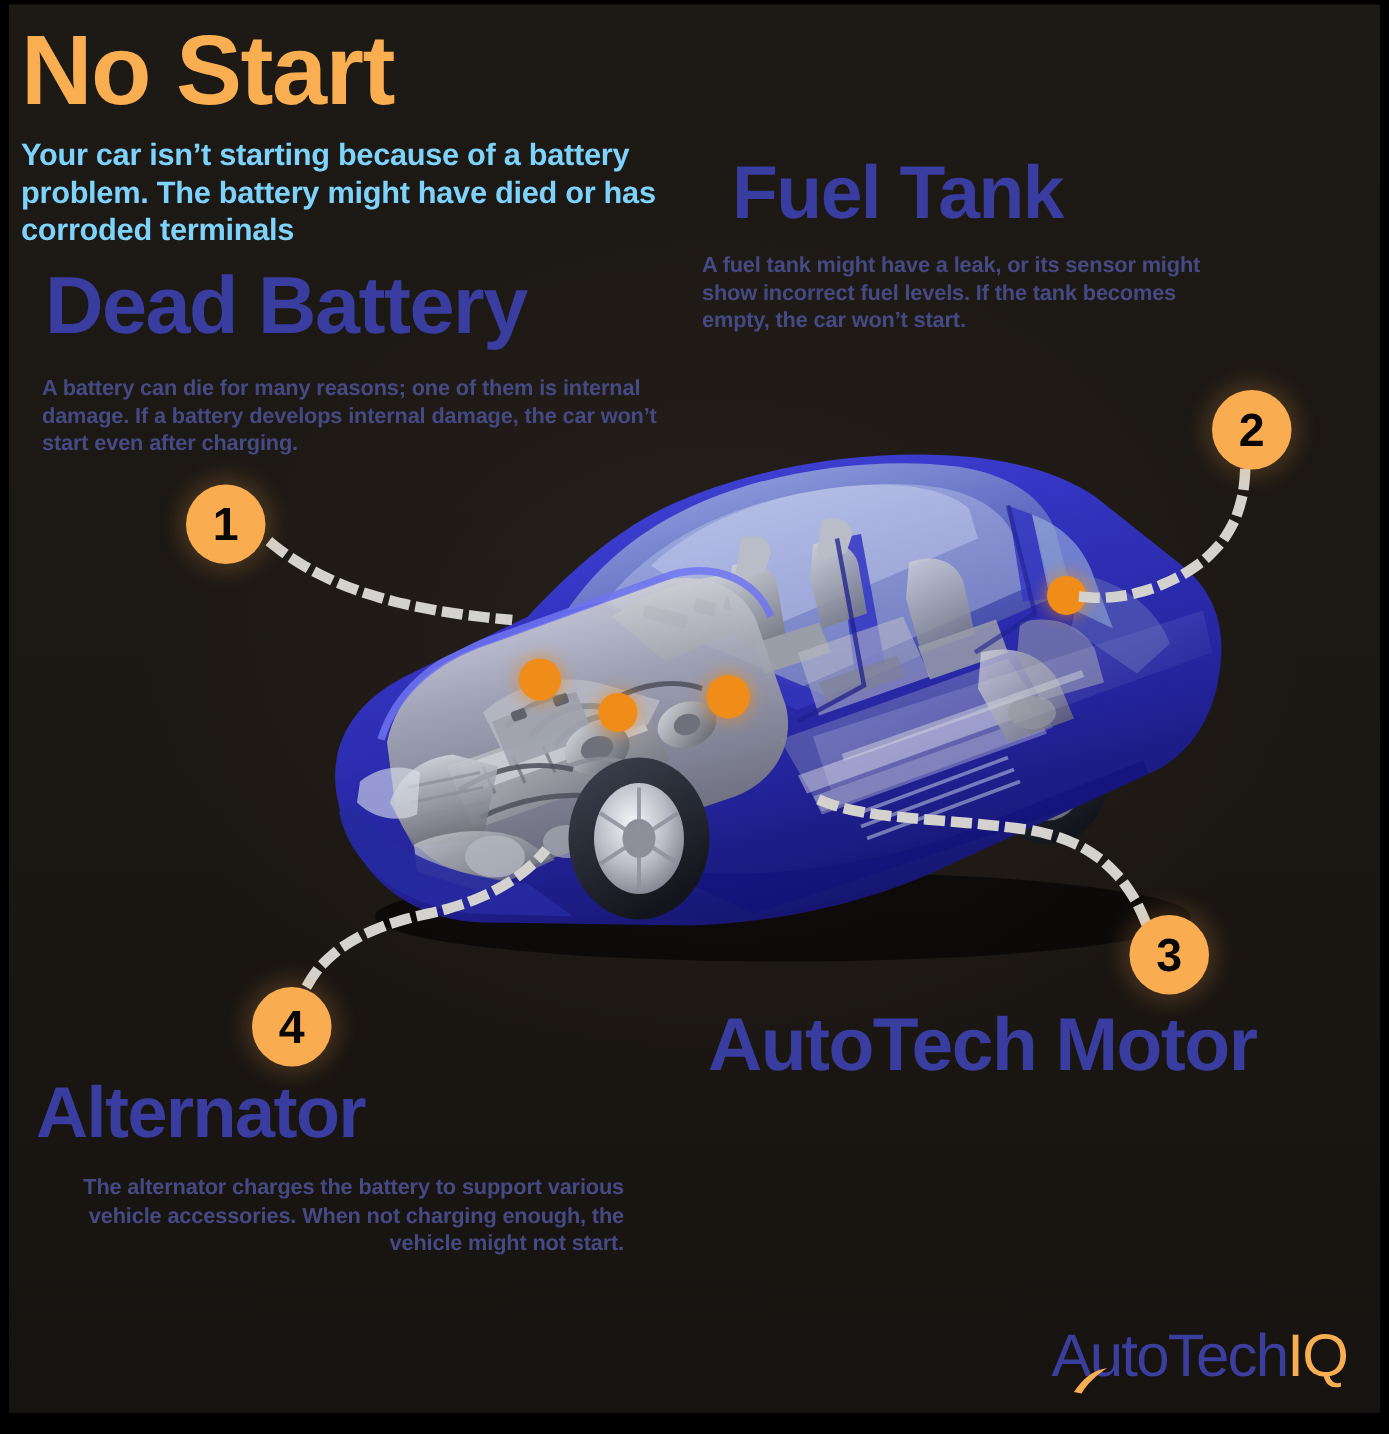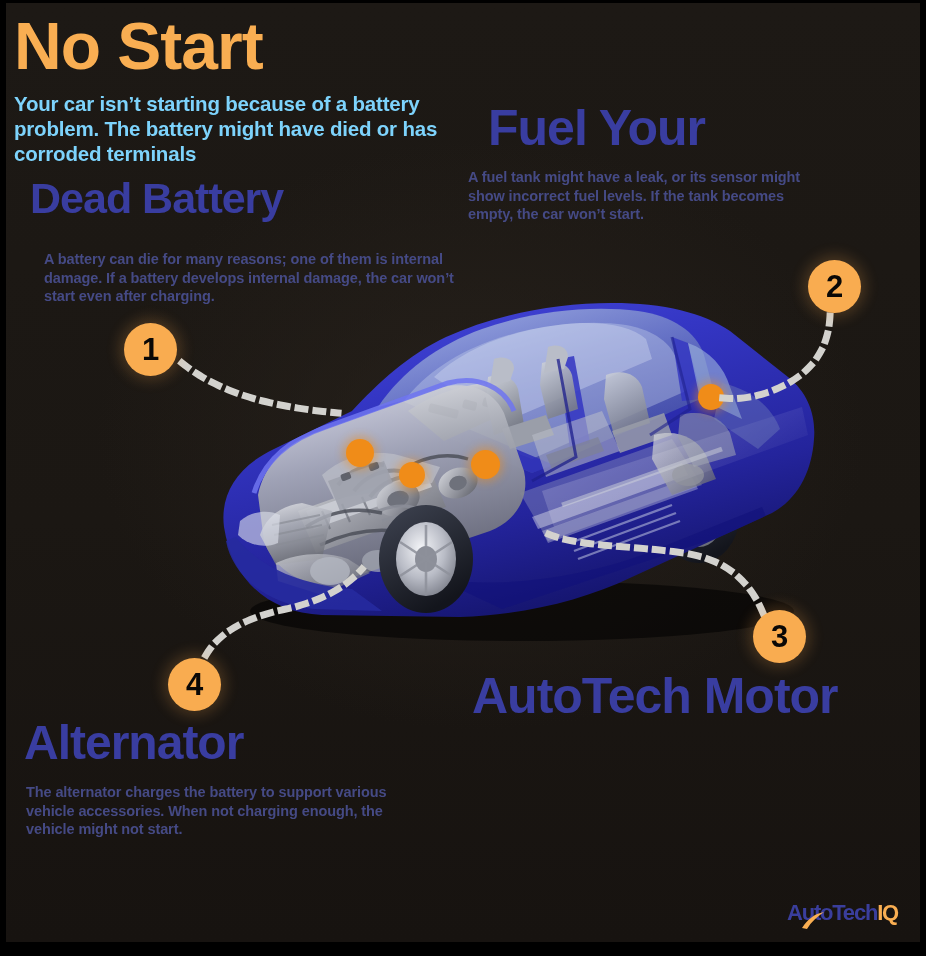--- a/index.html
+++ b/index.html
@@ -67,31 +67,31 @@
     letter-spacing: -1px;
   }
   .sec-body {
     font-weight: bold;
     color: #454A85;
     line-height: 1.28;
     font-size: 14.5px;
     letter-spacing: -0.1px;
   }
 
-  #h-dead   { left: 24px;  top: 174px; font-size: 43px; }
-  #b-dead   { left: 38px;  top: 247px; width: 412px; }
+  #h-dead   { left: 24px;  top: 174px; font-size: 54px; }
+  #b-dead   { left: 22px;  top: 247px; width: 412px; }
 
   #h-fuel   { left: 482px; top: 100px; font-size: 50px; }
   #b-fuel   { left: 462px; top: 165px; width: 360px; }
 
   #h-starter{ left: 466px; top: 668px; font-size: 50px; }
   #b-starter{ left: 468px; top: 755px; width: 400px; }
 
   #h-alt    { left: 18px;  top: 716px; font-size: 48px; }
-  #b-alt    { left: 20px;  top: 780px; width: 390px; }
+  #b-alt    { left: 20px;  top: 780px; width: 390px; text-align: right; }
 
   
   .badge {
     width: 53px;
     height: 53px;
     border-radius: 50%;
     background: #F9AC50;
     color: #0a0806;
     font-size: 31px;
     font-weight: bold;
@@ -148,22 +148,22 @@
     height: 34px;
   }
   #logo-chevron {
     position: relative;
     width: 0; height: 0;
     margin-right: -13px;
     margin-bottom: 14px;
     z-index: 2;
   }
   #logo-text {
-    font-size: 22px;
-    font-weight: bold;
+    font-size: 40px;
+    font-weight: normal;
     letter-spacing: -1.2px;
     line-height: 1;
   }
   .logo-blue { color: #3A3E9C; }
   .logo-orange { color: #F9AE52; }
 </style>
 </head>
 <body>
 
 <div id="poster">
@@ -381,21 +381,21 @@
     <path class="conn" d="M 757 610 C 742 574 716 556 678 550 C 622 542 570 544 540 530"></path>
     <path class="conn" d="M 200 652 C 214 628 242 614 280 606 C 316 598 340 584 356 566"></path>
   </svg>
 
   <div id="title" class="abs">No Start</div>
   <div id="subtitle" class="abs">Your car isn’t starting because of a battery problem. The battery might have died or has corroded terminals</div>
 
   <div id="h-dead" class="abs sec-head">Dead Battery</div>
   <div id="b-dead" class="abs sec-body">A battery can die for many reasons; one of them is internal damage. If a battery develops internal damage, the car won’t start even after charging.</div>
 
-  <div id="h-fuel" class="abs sec-head">Fuel Your</div>
+  <div id="h-fuel" class="abs sec-head">Fuel Tank</div>
   <div id="b-fuel" class="abs sec-body">A fuel tank might have a leak, or its sensor might show incorrect fuel levels. If the tank becomes empty, the car won’t start.</div>
 
   <div id="h-starter" class="abs sec-head">AutoTech Motor</div>
 
   <div id="h-alt" class="abs sec-head">Alternator</div>
   <div id="b-alt" class="abs sec-body">The alternator charges the battery to support various vehicle accessories. When not charging enough, the vehicle might not start.</div>
 
   <div id="badge-1" class="abs badge">1</div>
   <div id="badge-2" class="abs badge">2</div>
   <div id="badge-3" class="abs badge">3</div>

